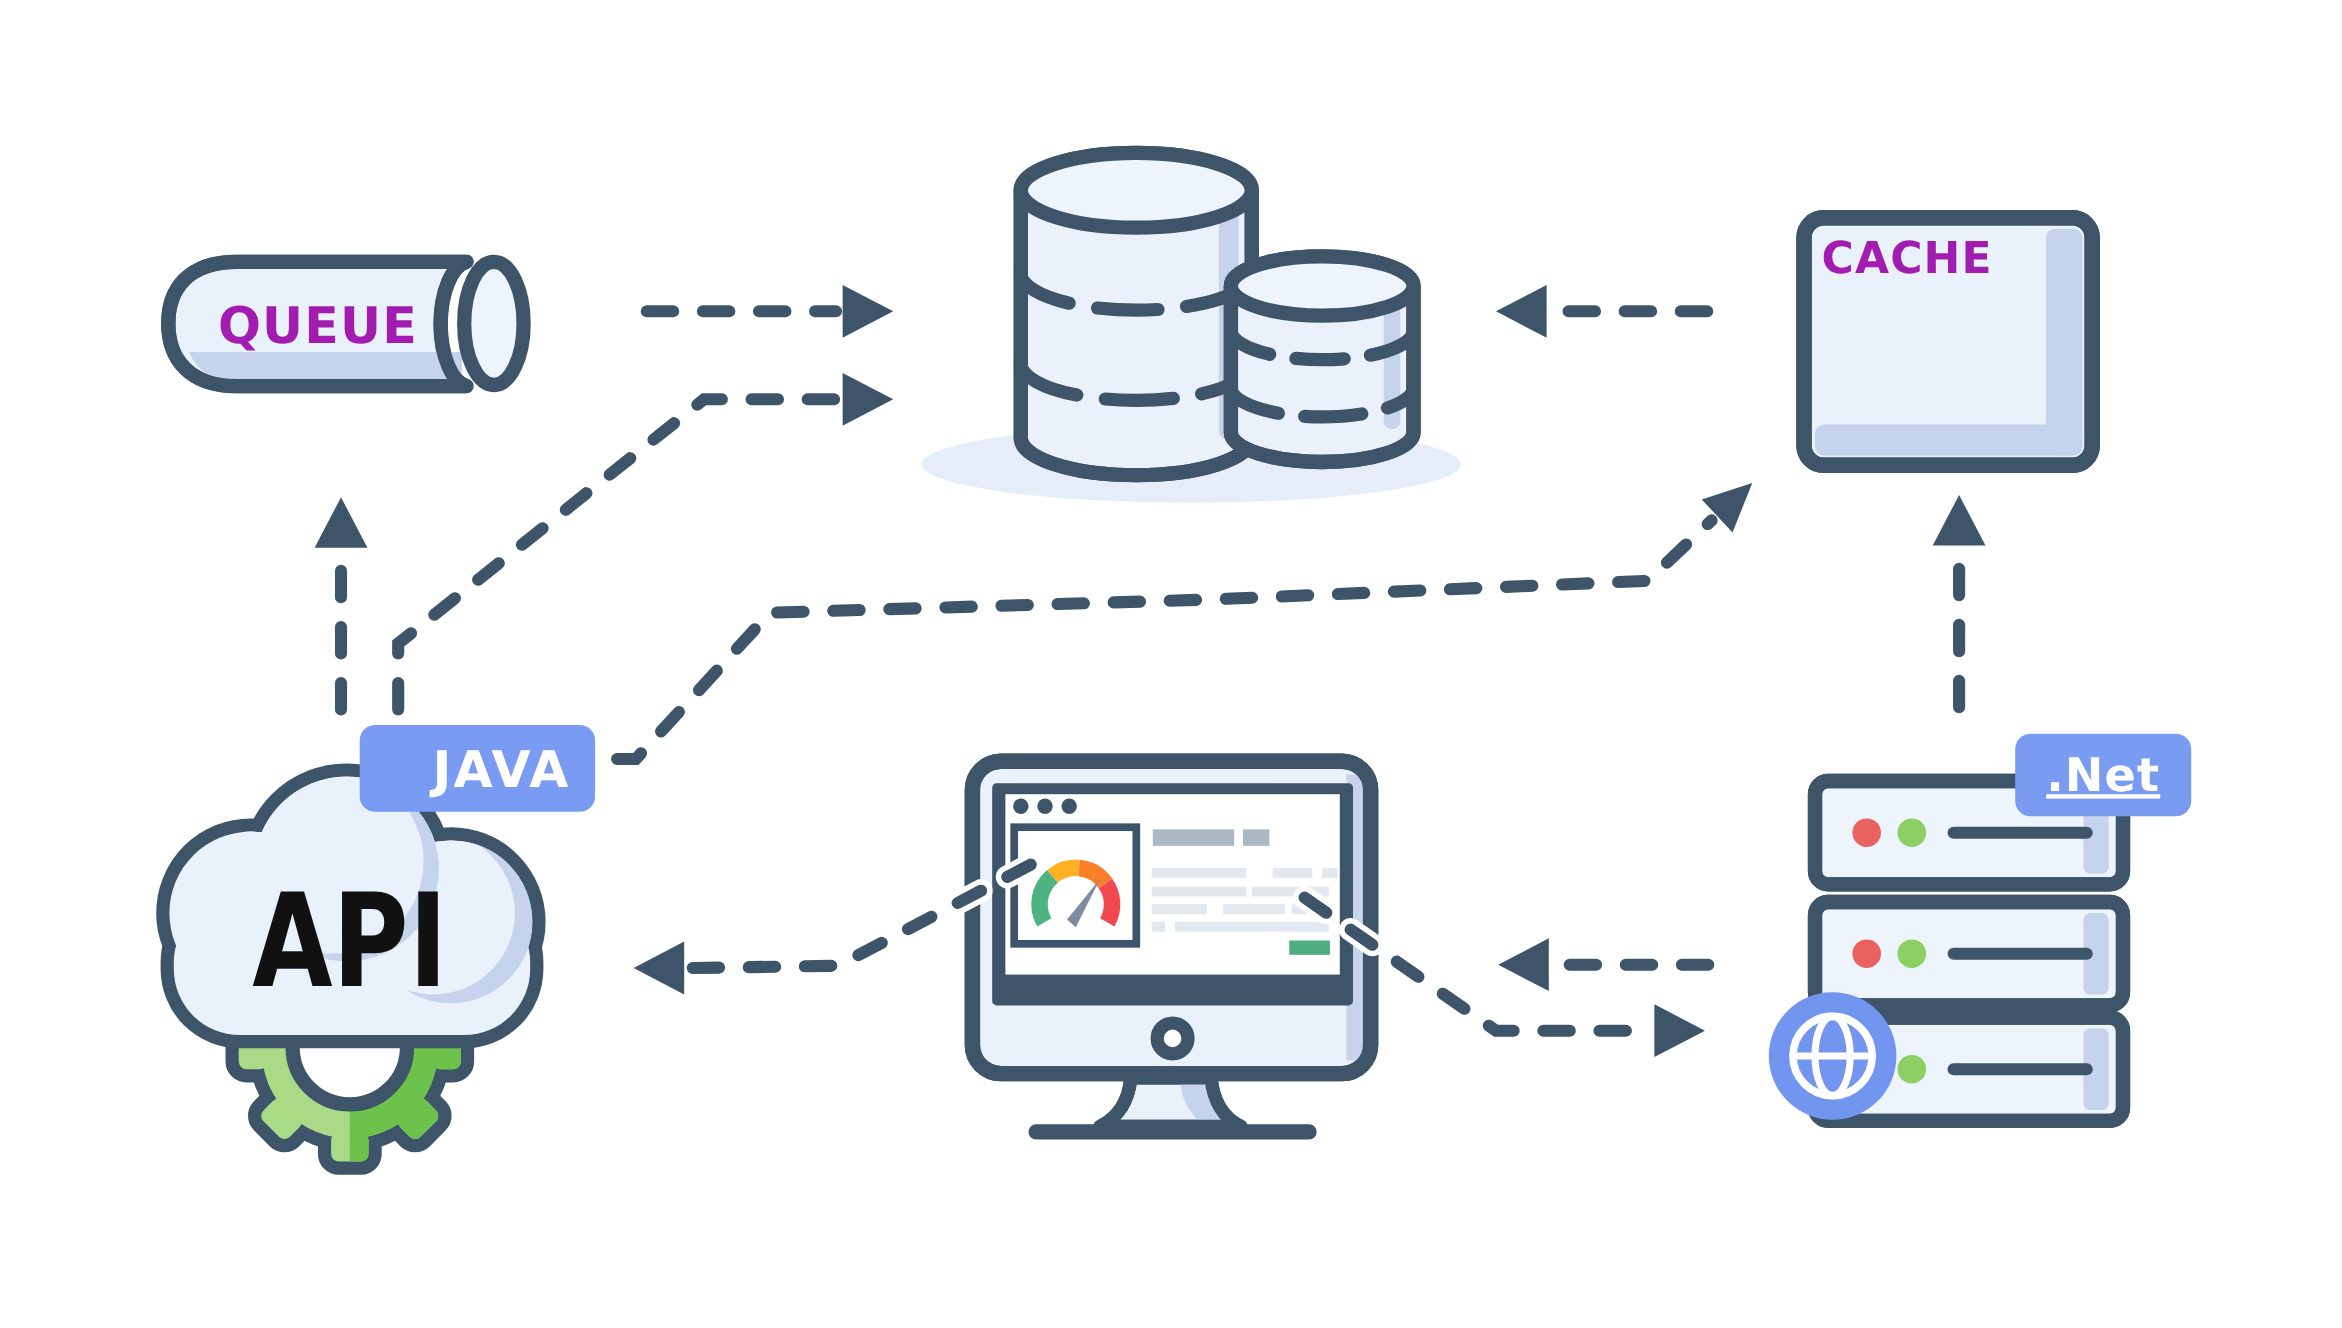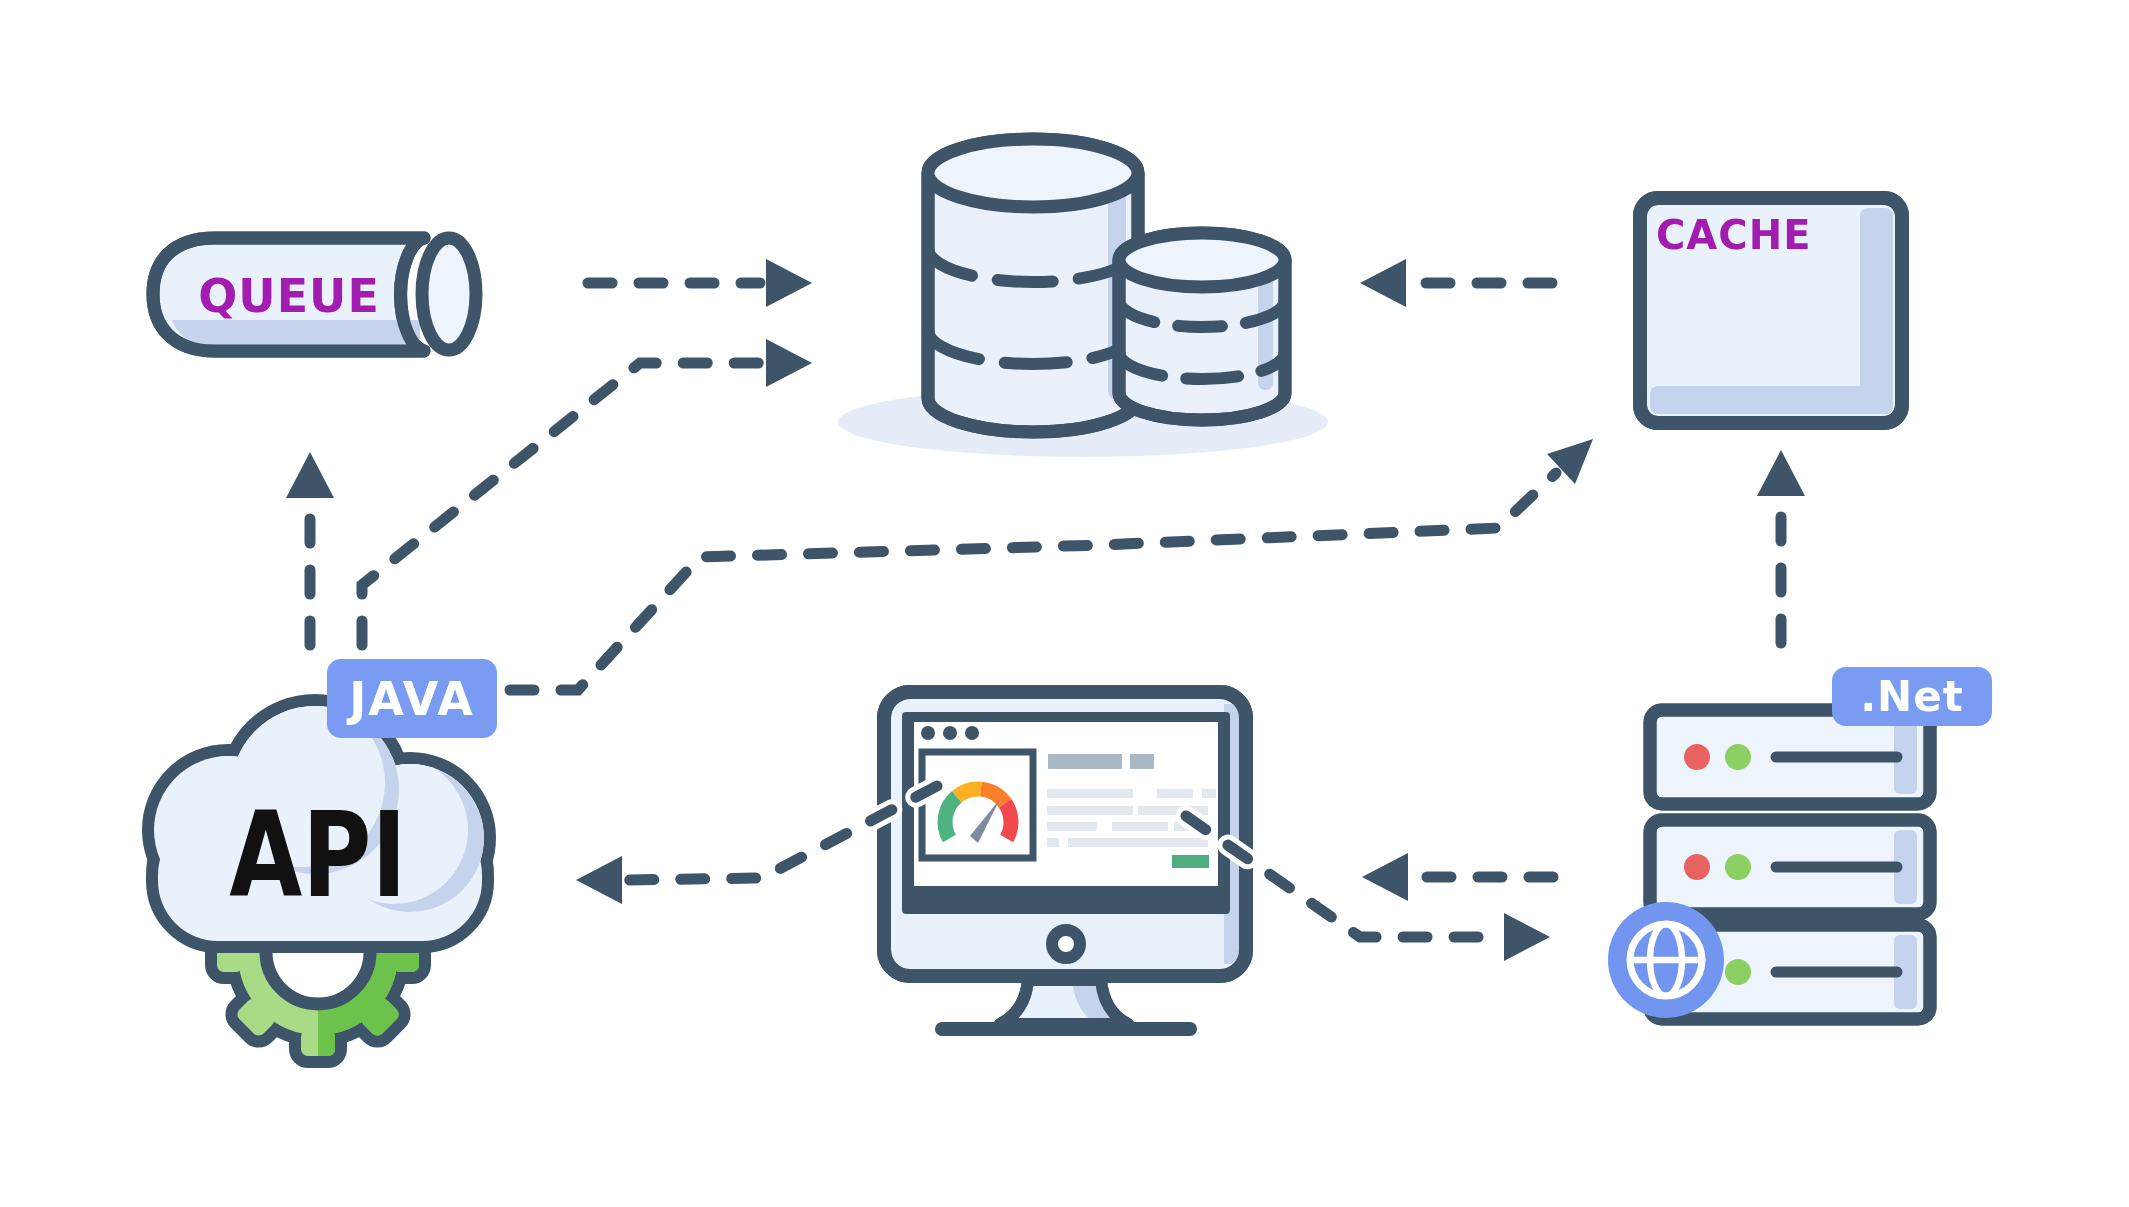--- a/index.html
+++ b/index.html
@@ -7,22 +7,22 @@
          font-family:"DejaVu Sans","Liberation Sans",sans-serif;}
   .abs{position:absolute;}
   .node-label{color:#a21caf;font-weight:bold;}
   .queue-label{left:153px;top:266px;width:272px;height:60px;font-size:46px;
                display:flex;align-items:center;justify-content:center;letter-spacing:1px;}
   .cache-label{left:1656px;top:212px;font-size:40px;letter-spacing:1px;}
   .api-label{left:158px;top:796px;width:320px;text-align:center;font-size:118px;color:#111111;
              font-weight:bold;transform:scaleX(.8);transform-origin:50% 50%;letter-spacing:0px;line-height:1;}
   .badge{background:#7a9bf2;color:#ffffff;font-weight:bold;border-radius:14px;
          display:flex;align-items:center;justify-content:center;}
-  .java-badge{left:327px;top:659px;width:170px;height:79px;font-size:46px;letter-spacing:2px;}
-  .net-badge{left:1832px;top:667px;width:160px;height:59px;font-size:42px;letter-spacing:1px;}
+  .java-badge{left:327px;top:659px;width:170px;height:79px;font-size:46px;letter-spacing:2px;padding-left:44px;}
+  .net-badge{left:1832px;top:667px;width:160px;height:75px;font-size:42px;letter-spacing:1px;text-decoration:underline;}
 </style>
 </head>
 <body>
 
 <div id="stage">
 
 <svg width="2129" height="1207" viewBox="0 0 2129 1207" xmlns="http://www.w3.org/2000/svg">
   <defs>
     <clipPath id="rightHalf">
           <rect x="318" y="790" width="240" height="340"></rect>

